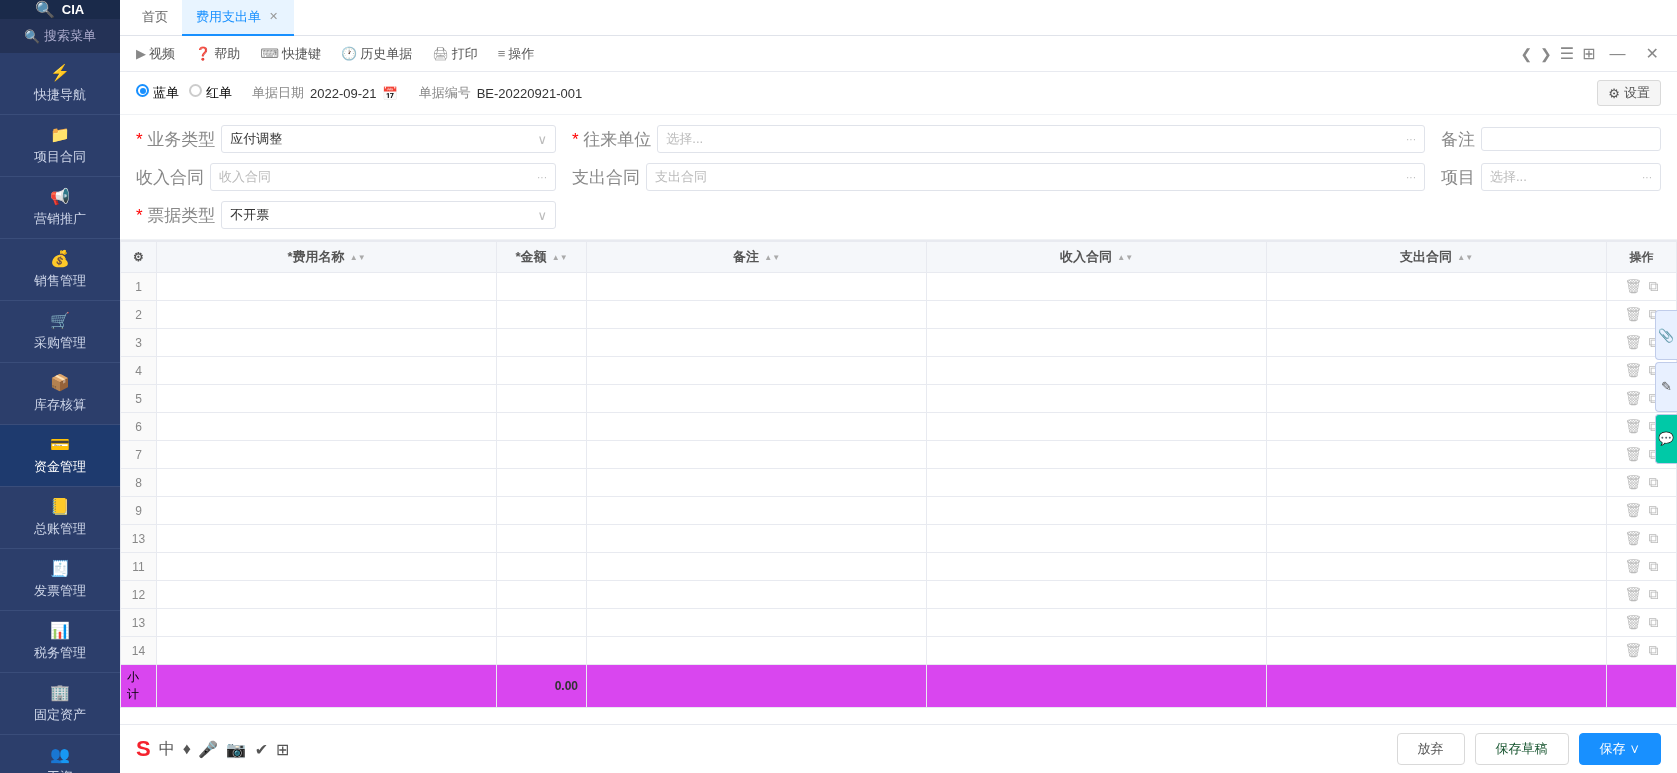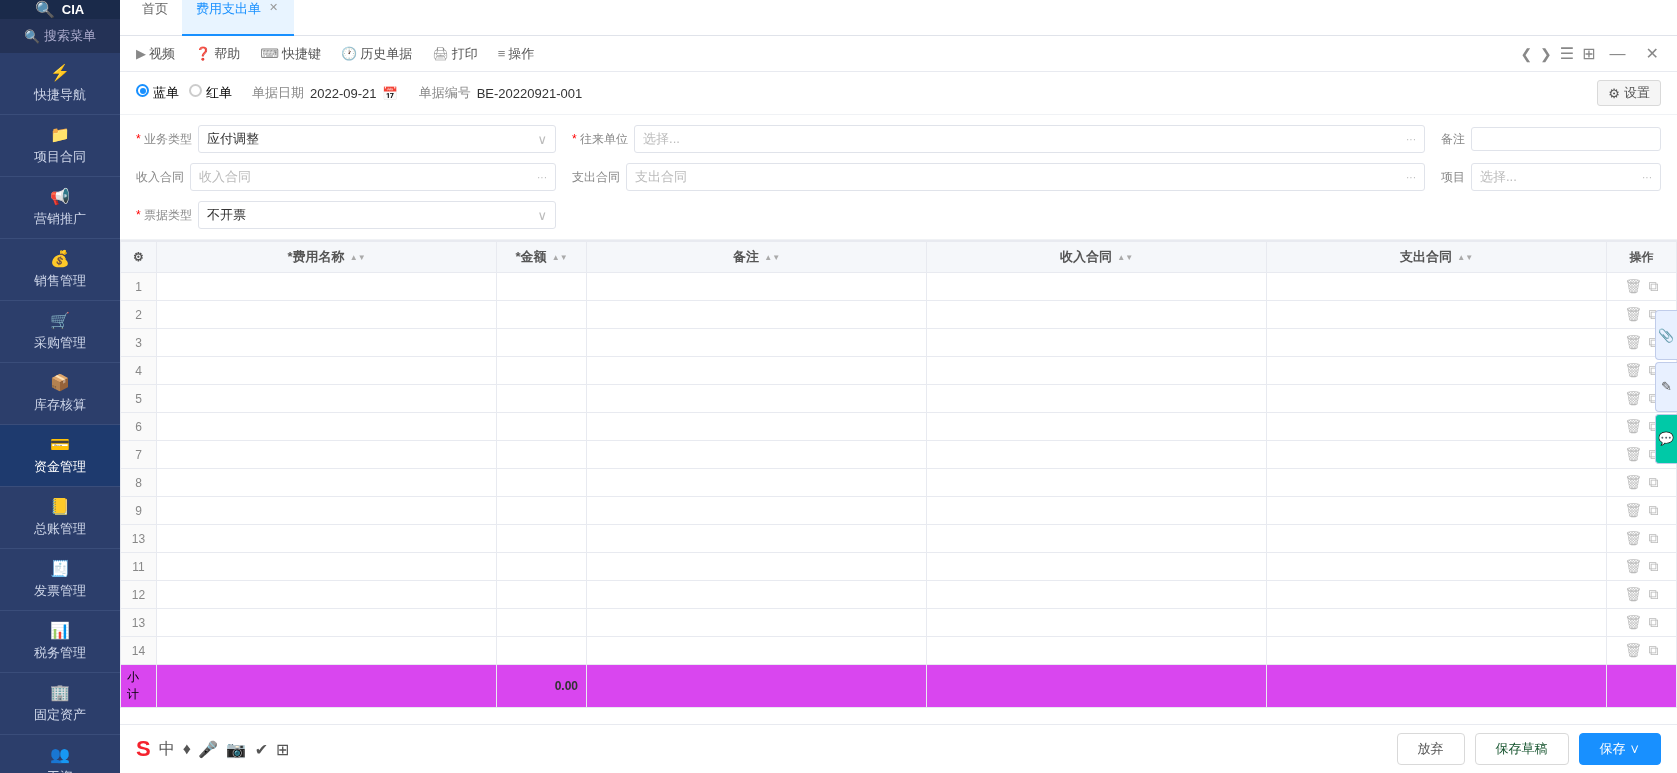--- a/index.html
+++ b/index.html
@@ -71,20 +71,21 @@
       background: #fff;
       border-bottom: 1px solid #e0e3ea;
       padding: 0 8px;
       height: 36px;
       gap: 0;
     }
     .tab {
       padding: 0 14px;
       height: 36px;
       display: flex;
+      align-items: center;
       gap: 6px;
       font-size: 13px;
       cursor: pointer;
       border-bottom: 2px solid transparent;
       color: #666;
     }
     .tab.active {
       color: #1890ff;
       border-bottom: 2px solid #1890ff;
       background: #e8f4ff;
@@ -200,21 +201,21 @@
       align-items: center;
       gap: 16px;
     }
     .form-field {
       display: flex;
       align-items: center;
       gap: 6px;
       flex: 1;
     }
     .field-label {
-      font-size: 12px;
+      font-size: 17px;
       color: #888;
       white-space: nowrap;
     }
     .field-label.required::before {
       content: '* ';
       color: #f00;
     }
     .field-input {
       flex: 1;
       border: 1px solid #e0e3ea;

